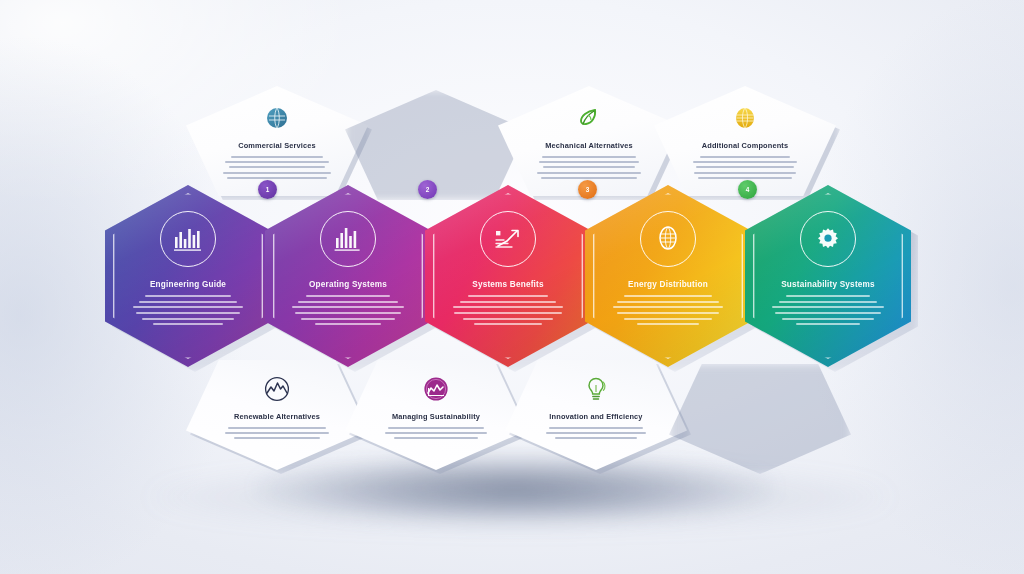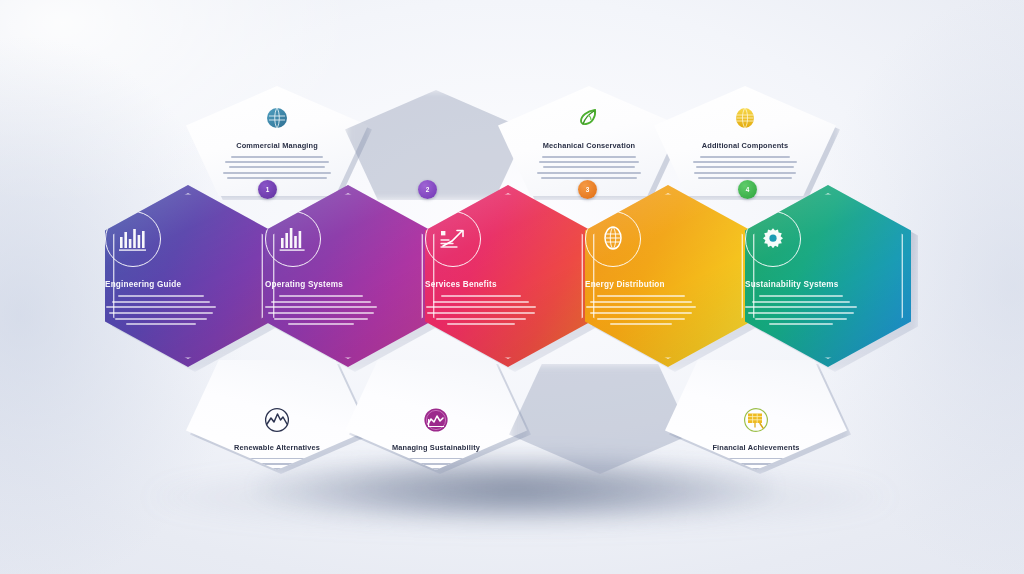--- a/index.html
+++ b/index.html
@@ -62,21 +62,21 @@
     clip-path: polygon(50% 0%, 100% 25%, 100% 75%, 50% 100%, 0% 75%, 0% 25%);
     background: linear-gradient(155deg, rgba(255,255,255,0.22) 0%, rgba(255,255,255,0.04) 32%, rgba(0,0,0,0.0) 55%, rgba(0,0,0,0.10) 100%);
     pointer-events: none;
   }
 
   .hex-content {
     position: absolute;
     inset: 0;
     display: flex;
     flex-direction: column;
-    align-items: flex-start;
+    align-items: center;
     padding-top: 26px;
     box-sizing: border-box;
   }
   .hex-icon-ring {
     width: 54px; height: 54px;
     border: 1.6px solid rgba(255,255,255,0.92);
     border-radius: 50%;
     display: flex; align-items: center; justify-content: center;
     margin-bottom: 13px;
   }
@@ -125,21 +125,21 @@
   }
   .card-content {
     position: absolute;
     inset: 0;
     display: flex;
     flex-direction: column;
     align-items: center;
     box-sizing: border-box;
   }
   .card-content.top { padding-top: 17px; }
-  .card-content.bottom { padding-top: 14px; justify-content: flex-end; }
+  .card-content.bottom { padding-top: 14px; }
 
   .card-icon {
     width: 30px; height: 30px;
     display: flex; align-items: center; justify-content: center;
     margin-bottom: 9px;
   }
   .card-icon svg { display: block; }
 
   .card-title {
     font-size: 7.4px;
@@ -192,21 +192,21 @@
           <defs>
               <linearGradient id="ic1" x1="0" y1="0" x2="1" y2="1">
             <stop offset="0%" stop-color="#4f9fc0"></stop>
                 <stop offset="100%" stop-color="#2f6f92"></stop>
           </linearGradient>
             </defs>
           <circle cx="13" cy="13" r="10" fill="url(#ic1)"></circle>
           <path d="M5 11h16M5 15h16M13 3c3 4 3 16 0 20M13 3c-3 4-3 16 0 20" stroke="#e9f4f8" stroke-width="1" fill="none" opacity="0.85"></path>
         </svg>
       </div>
-      <div class="card-title">Commercial Managing</div>
+      <div class="card-title">Commercial Services</div>
       <div class="card-lines">
         <i style="width:92px"></i>
           <i style="width:104px"></i>
           <i style="width:96px"></i>
           <i style="width:108px"></i>
           <i style="width:100px"></i>
       </div>
     </div>
   </div>
 
@@ -215,21 +215,21 @@
   <div class="pent-shadow-top" style="left:502px; top:90px; width:182px; height:110px;"></div>
   <div class="pent-top" style="left:498px; top:86px; width:182px; height:110px;">
     <div class="card-content top">
       <div class="card-icon">
         <svg width="26" height="26" viewBox="0 0 26 26">
           <path d="M19 5c1 7-3 13-9 14-3 .5-5-1-5-3 0-5 6-10 14-11z" fill="none" stroke="#4caf2f" stroke-width="1.9"></path>
           <path d="M18 6C13 9 9 13 7 19" stroke="#3d9426" stroke-width="1.4" fill="none" stroke-linecap="round"></path>
           <path d="M12 10c2 1 3 3 3 5" stroke="#68c24a" stroke-width="1.1" fill="none"></path>
         </svg>
       </div>
-      <div class="card-title">Mechanical Conservation</div>
+      <div class="card-title">Mechanical Alternatives</div>
       <div class="card-lines">
         <i style="width:94px"></i>
           <i style="width:100px"></i>
           <i style="width:92px"></i>
           <i style="width:104px"></i>
           <i style="width:96px"></i>
       </div>
     </div>
   </div>
 
@@ -326,21 +326,21 @@
     <div class="hex-gloss"></div>
     <div class="hex-content">
       <div class="hex-icon-ring">
         <svg width="30" height="28" viewBox="0 0 30 28">
           <rect x="3" y="6" width="4.4" height="4.4" fill="#ffffff" opacity="0.95"></rect>
           <path d="M5 21l9-5 10-10" stroke="#ffffff" stroke-width="1.6" fill="none" stroke-linecap="round"></path>
           <path d="M19 5.5h6v6" stroke="#ffffff" stroke-width="1.6" fill="none" stroke-linecap="round" stroke-linejoin="round"></path>
           <path d="M3 15h8M3 18.5h12M3 22h16" stroke="#ffffff" stroke-width="1.3" opacity="0.9" stroke-linecap="round"></path>
         </svg>
       </div>
-      <div class="hex-title">Services Benefits</div>
+      <div class="hex-title">Systems Benefits</div>
       <div class="hex-lines">
         <i style="width:80px"></i>
           <i style="width:96px"></i>
           <i style="width:110px"></i>
           <i style="width:108px"></i>
           <i style="width:90px"></i>
           <i style="width:68px"></i>
       </div>
     </div>
     <div style="position:absolute;inset:8px;clip-path:polygon(50% 0%,100% 25%,100% 75%,50% 100%,0% 75%,0% 25%);box-shadow:inset 0 0 0 1.4px rgba(255,255,255,0.72);"></div>
@@ -430,42 +430,39 @@
       <div class="card-title">Managing Sustainability</div>
       <div class="card-lines">
         <i style="width:96px"></i>
           <i style="width:102px"></i>
           <i style="width:84px"></i>
       </div>
     </div>
   </div>
 
   <div class="pent-shadow-bottom" style="left:509px; top:364px; width:182px; height:110px;"></div>
+  <div class="pent-bottom" style="left:505px; top:360px; width:182px; height:110px;">
+    <div class="card-content bottom">
+      <div class="card-icon">
+        <svg width="30" height="30" viewBox="0 0 30 30">
+          <path d="M15 4.6c4 0 7 3 7 6.8 0 2.8-1.7 4.3-2.7 5.7-.8 1.1-1 2-1 3h-6.6c0-1-.2-1.9-1-3-1-1.4-2.7-2.9-2.7-5.7 0-3.8 3-6.8 7-6.8z" fill="none" stroke="#5bab3a" stroke-width="1.5"></path>
+          <path d="M11.8 22.5h6.4M12.4 25h5.2" stroke="#4f9a32" stroke-width="1.4" stroke-linecap="round"></path>
+          <path d="M22 8c2.4 1.8 2.6 6 .4 8.4" stroke="#7cc457" stroke-width="1.2" fill="none" stroke-linecap="round"></path>
+          <path d="M15 11v7" stroke="#6fb848" stroke-width="1.1"></path>
+        </svg>
+      </div>
+      <div class="card-title">Innovation and Efficiency</div>
+      <div class="card-lines">
+        <i style="width:94px"></i>
+          <i style="width:100px"></i>
+          <i style="width:82px"></i>
+      </div>
+    </div>
+  </div>
 
   <div class="pent-shadow-bottom" style="left:669px; top:364px; width:182px; height:110px;"></div>
-  <div class="pent-bottom" style="left:665px; top:360px; width:182px; height:110px;">
-    <div class="card-content bottom">
-      <div class="card-icon">
-        <svg width="30" height="30" viewBox="0 0 30 30">
-          <circle cx="15" cy="15" r="11.4" fill="none" stroke="#9cbf4a" stroke-width="1.2"></circle>
-          <rect x="7" y="8.5" width="14" height="9.5" fill="#eeba20"></rect>
-          <g stroke="#fdf0b8" stroke-width="0.8">
-            <path d="M7 11.6h14M7 14.8h14M11.6 8.5v9.5M16.2 8.5v9.5"></path>
-          </g>
-          <path d="M19 18.5l3 4.5" stroke="#d9a413" stroke-width="1.4" stroke-linecap="round"></path>
-          <path d="M14 18v4.5" stroke="#d9a413" stroke-width="1.2"></path>
-        </svg>
-      </div>
-      <div class="card-title">Financial Achievements</div>
-      <div class="card-lines">
-        <i style="width:96px"></i>
-          <i style="width:98px"></i>
-          <i style="width:80px"></i>
-      </div>
-    </div>
-  </div>
 
   <div class="badge" style="left:258px; top:180px; background: radial-gradient(circle at 35% 30%, #8a55c8, #5f2f9e);">1</div>
   <div class="badge" style="left:418px; top:180px; background: radial-gradient(circle at 35% 30%, #9f64d4, #7036b4);">2</div>
   <div class="badge" style="left:578px; top:180px; background: radial-gradient(circle at 35% 30%, #f59a45, #e06c12);">3</div>
   <div class="badge" style="left:738px; top:180px; background: radial-gradient(circle at 35% 30%, #5fcc6b, #2da33c);">4</div>
 
 </div>
 
 </body></html>

